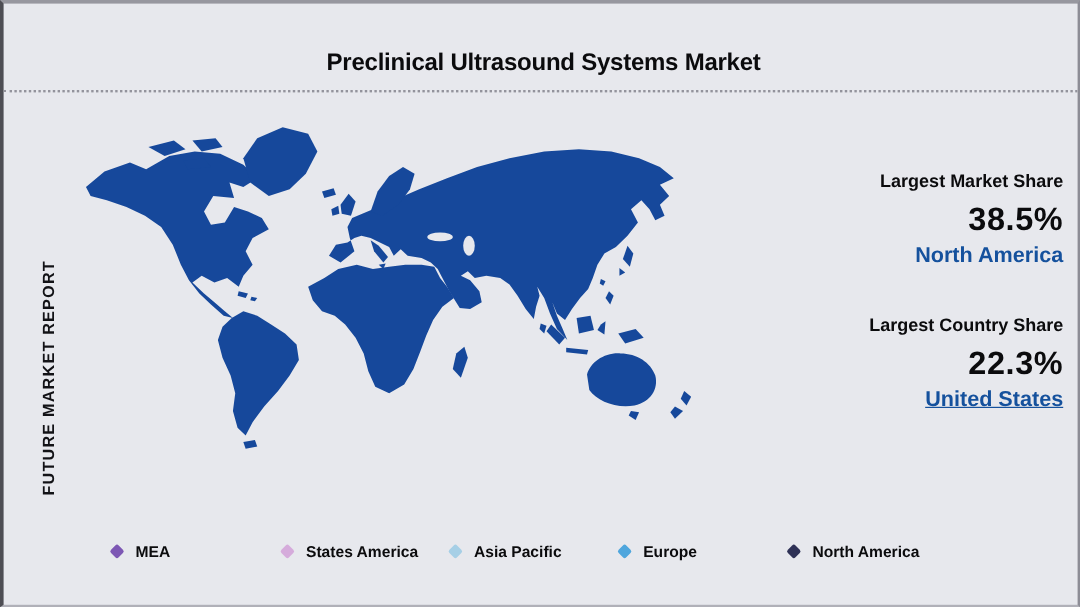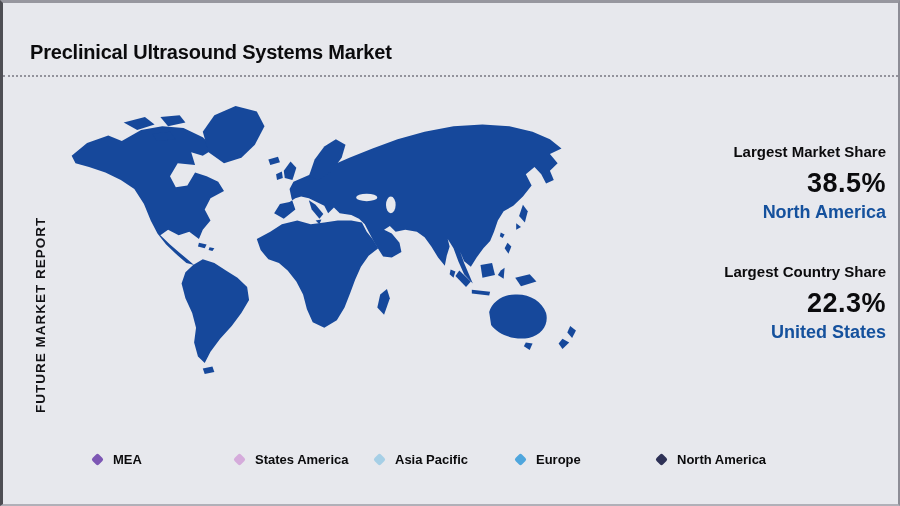--- a/index.html
+++ b/index.html
@@ -10,21 +10,21 @@
     background:#e7e8ed;
     border-top:3px solid #97979f;
     border-left:3px solid #4e4e54;
     border-right:2px solid #8d8d96;
     border-bottom:2px solid #b0b0b8;
     font-family:"Liberation Sans","DejaVu Sans",sans-serif;
     overflow:hidden;
   }
   .header{
     position:absolute;left:27px;right:22px;top:38px;
-    display:flex;justify-content:flex-start;align-items:baseline;
+    display:flex;justify-content:center;align-items:baseline;
   }
   .title{
     font-size:20px;font-weight:bold;color:#0b0b0d;
     letter-spacing:-0.2px;white-space:nowrap;
   }
   .divider{
     position:absolute;left:0;right:0;top:72px;height:0;
     border-top:2px dotted #93939c;
   }
   .watermark{
@@ -143,21 +143,21 @@
 
   <div class="stats">
     <div class="stat">
       <div class="stat-label">Largest Market Share</div>
       <div class="stat-value">38.5%</div>
       <div class="stat-region" style="color: rgb(21, 81, 157);">North America</div>
     </div>
     <div class="stat">
       <div class="stat-label">Largest Country Share</div>
       <div class="stat-value">22.3%</div>
-      <div class="stat-region" style="color: rgb(21, 81, 157);">United States</div>
+      <div class="stat-region" style="color: rgb(21, 81, 157); text-decoration: underline;">United States</div>
     </div>
   </div>
 
   <div class="legend">
     <div class="legend-item">
       <span class="diamond" style="background-color: rgb(125, 87, 180);"></span>
       <span class="legend-label">MEA</span>
     </div>
     <div class="legend-item">
       <span class="diamond" style="background-color: rgb(213, 171, 219);"></span>

